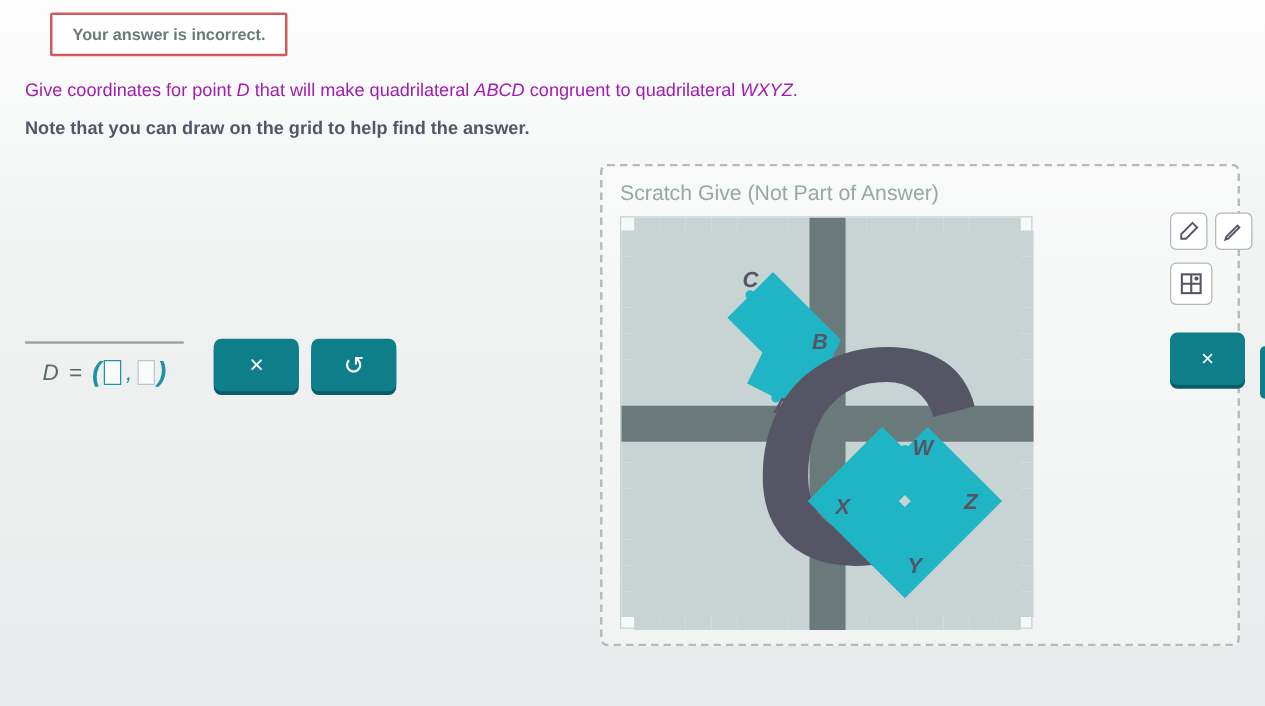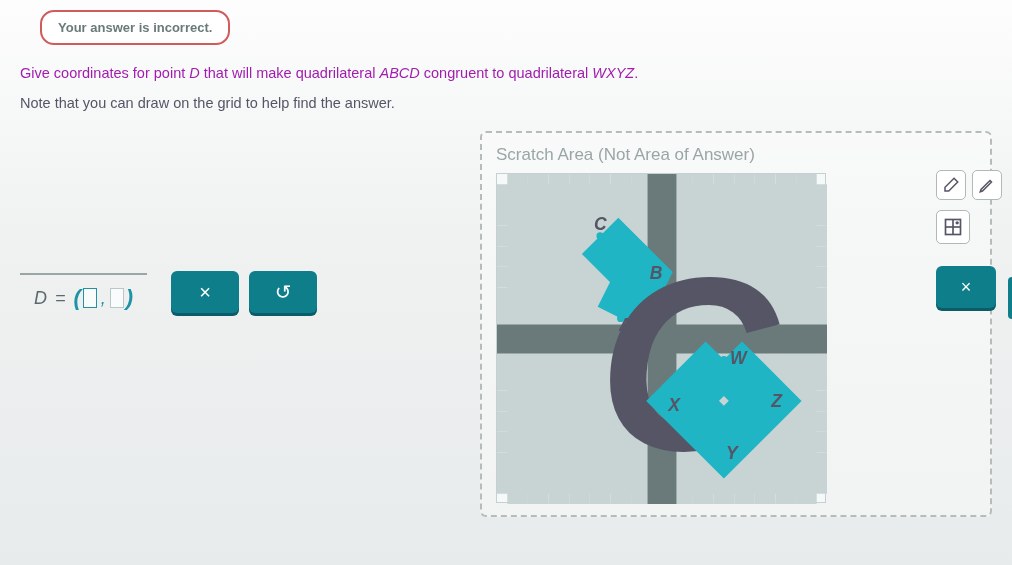--- a/index.html
+++ b/index.html
@@ -7,31 +7,31 @@
       width: 1012px; height: 565px;
       font-family: Arial, Helvetica, sans-serif;
       background: linear-gradient(180deg, #fdfdfd 0%, #f0f2f2 40%, #e8ebeb 100%);
       color: #333;
       padding: 10px 20px;
       position: relative;
     }
     .incorrect-banner {
       display: inline-block;
       border: 2px solid #d15a5a;
-      border-radius: 14px;
+      border-radius: 2px;
       padding: 8px 16px;
       color: #6a7a7a;
       font-size: 13px;
       font-weight: bold;
       margin-left: 20px;
       background: #fff;
     }
     .question-text { color: #a21caf; font-size: 14.5px; margin-top: 20px; margin-bottom: 14px; }
     .question-text .it { font-style: italic; }
-    .note-text { color: #556; font-size: 14.5px; margin-bottom: 20px; }
+    .note-text { color: #556; font-size: 14.5px; margin-bottom: 20px; font-weight: bold; }
 
     .main-row { display: flex; gap: 30px; align-items: flex-start; }
     .left-col { flex: 0 0 430px; display: flex; align-items: center; gap: 24px; margin-top: 140px; }
 
     .answer-frame {
       border-top: 2px solid #9aa6a6;
       padding: 10px 14px 0px 14px;
       display: inline-flex; align-items: center; gap: 8px;
       font-style: italic;
       font-size: 18px;
@@ -150,21 +150,21 @@
       </span>
     </div>
 
     <div class="btn-group">
       <button class="btn">×</button>
       <button class="btn">↺</button>
     </div>
   </div>
 
   <div class="scratch-panel">
-    <div class="scratch-title">Scratch Area (Not Area of Answer)</div>
+    <div class="scratch-title">Scratch Give (Not Part of Answer)</div>
 
     <div class="grid-wrap">
       <svg viewBox="-8 -8 16 16" width="330" height="330" style="transform: scaleY(-1)">
         <g class="gridlines">
           <line x1="-8" y1="-7" x2="8" y2="-7"></line>
             <line x1="-8" y1="-6" x2="8" y2="-6"></line>
             <line x1="-8" y1="-5" x2="8" y2="-5"></line>
             <line x1="-8" y1="-4" x2="8" y2="-4"></line>
             <line x1="-8" y1="-3" x2="8" y2="-3"></line>
             <line x1="-8" y1="-2" x2="8" y2="-2"></line>

